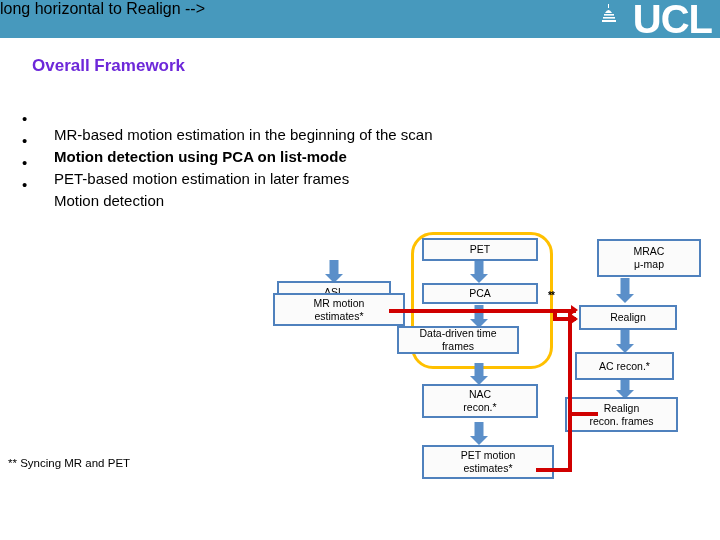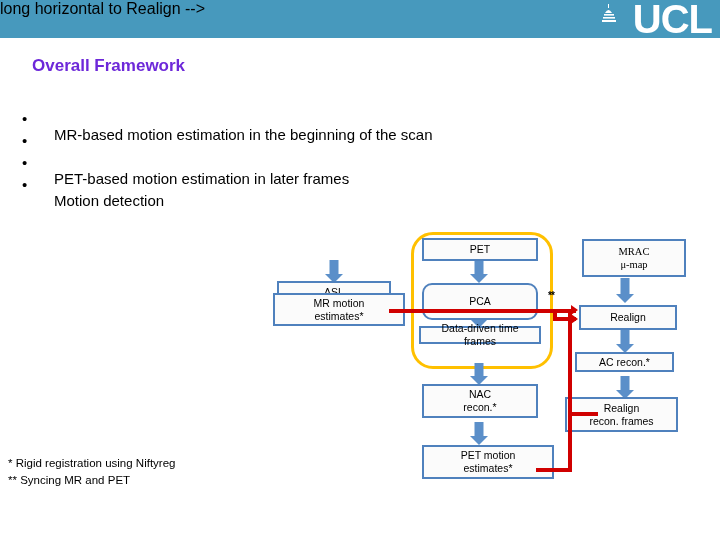--- a/index.html
+++ b/index.html
@@ -108,20 +108,21 @@
 
   <div class="page-title">Overall Framework</div>
 
   <div class="bullets">
     <div class="bullet-row">
       <span class="bullet-dot">•</span>
       <span class="bullet-text">MR-based motion estimation in the beginning of the scan</span>
     </div>
     <div class="bullet-row bold">
       <span class="bullet-dot">•</span>
+      <span class="bullet-text">Motion detection using PCA on list-mode</span>
     </div>
     <div class="bullet-row">
       <span class="bullet-dot">•</span>
       <span class="bullet-text">PET-based motion estimation in later frames</span>
     </div>
     <div class="bullet-row">
       <span class="bullet-dot">•</span>
       <span class="bullet-text">Motion detection</span>
     </div>
   </div>
@@ -173,33 +174,33 @@
         <div class="head"></div>
     </div>
 
     
     <div class="node" style="left:277px;top:238px;width:114px;height:23px;margin-top:43px;">ASL</div>
 
     <div class="node" style="left:273px;top:293px;width:132px;height:33px;text-align:center;">MR motion<br>estimates*</div>
 
     <div class="node" style="left:422px;top:238px;width:116px;height:23px;">PET</div>
 
-    <div class="node" style="left:422px;top:283px;width:116px;height:37px;border-radius:10px;">PCA</div>
-
-    <div class="node" style="left:419px;top:326px;width:122px;height:18px;">Data-driven time<br>frames</div>
+    <div class="node" style="left:422px;top:283px;width:116px;height:21px;">PCA</div>
+
+    <div class="node" style="left:397px;top:326px;width:122px;height:28px;">Data-driven time<br>frames</div>
 
     <div class="node" style="left:422px;top:384px;width:116px;height:34px;">NAC<br>recon.*</div>
 
     <div class="node" style="left:422px;top:445px;width:132px;height:34px;">PET motion<br>estimates*</div>
 
-    <div class="node" style="left:582px;top:239px;width:104px;height:38px;font-family:Liberation Serif, serif;">MRAC<br>μ-map</div>
+    <div class="node" style="left:597px;top:239px;width:104px;height:38px;">MRAC<br>μ-map</div>
 
     <div class="node" style="left:579px;top:305px;width:98px;height:25px;">Realign</div>
 
-    <div class="node" style="left:575px;top:352px;width:99px;height:20px;">AC recon.*</div>
+    <div class="node" style="left:575px;top:352px;width:99px;height:28px;">AC recon.*</div>
 
     <div class="node" style="left:565px;top:397px;width:113px;height:35px;">Realign<br>recon. frames</div>
 
     
      long horizontal to Realign --&gt;
     <div class="red-seg" style="left:389px;top:309px;width:187px;height:4px;"></div>
     <div class="red-head" style="left:571px;top:305px;"></div>
 
     
     <div class="red-seg" style="left:553px;top:309px;width:4px;height:12px;"></div>
@@ -209,17 +210,16 @@
     
     <div class="red-seg" style="left:536px;top:468px;width:36px;height:4px;"></div>
     <div class="red-seg" style="left:568px;top:313px;width:4px;height:159px;"></div>
     <div class="red-seg" style="left:568px;top:412px;width:30px;height:4px;"></div>
 
     
     <div class="note-star" style="left:548px;top:290px;">**</div>
   </div>
 
   <div class="footnotes">
-    <div>* Rigid registration using Niftyreg</div>
     <div>** Syncing MR and PET</div>
   </div>
 
 </div>
 
 </body></html>

